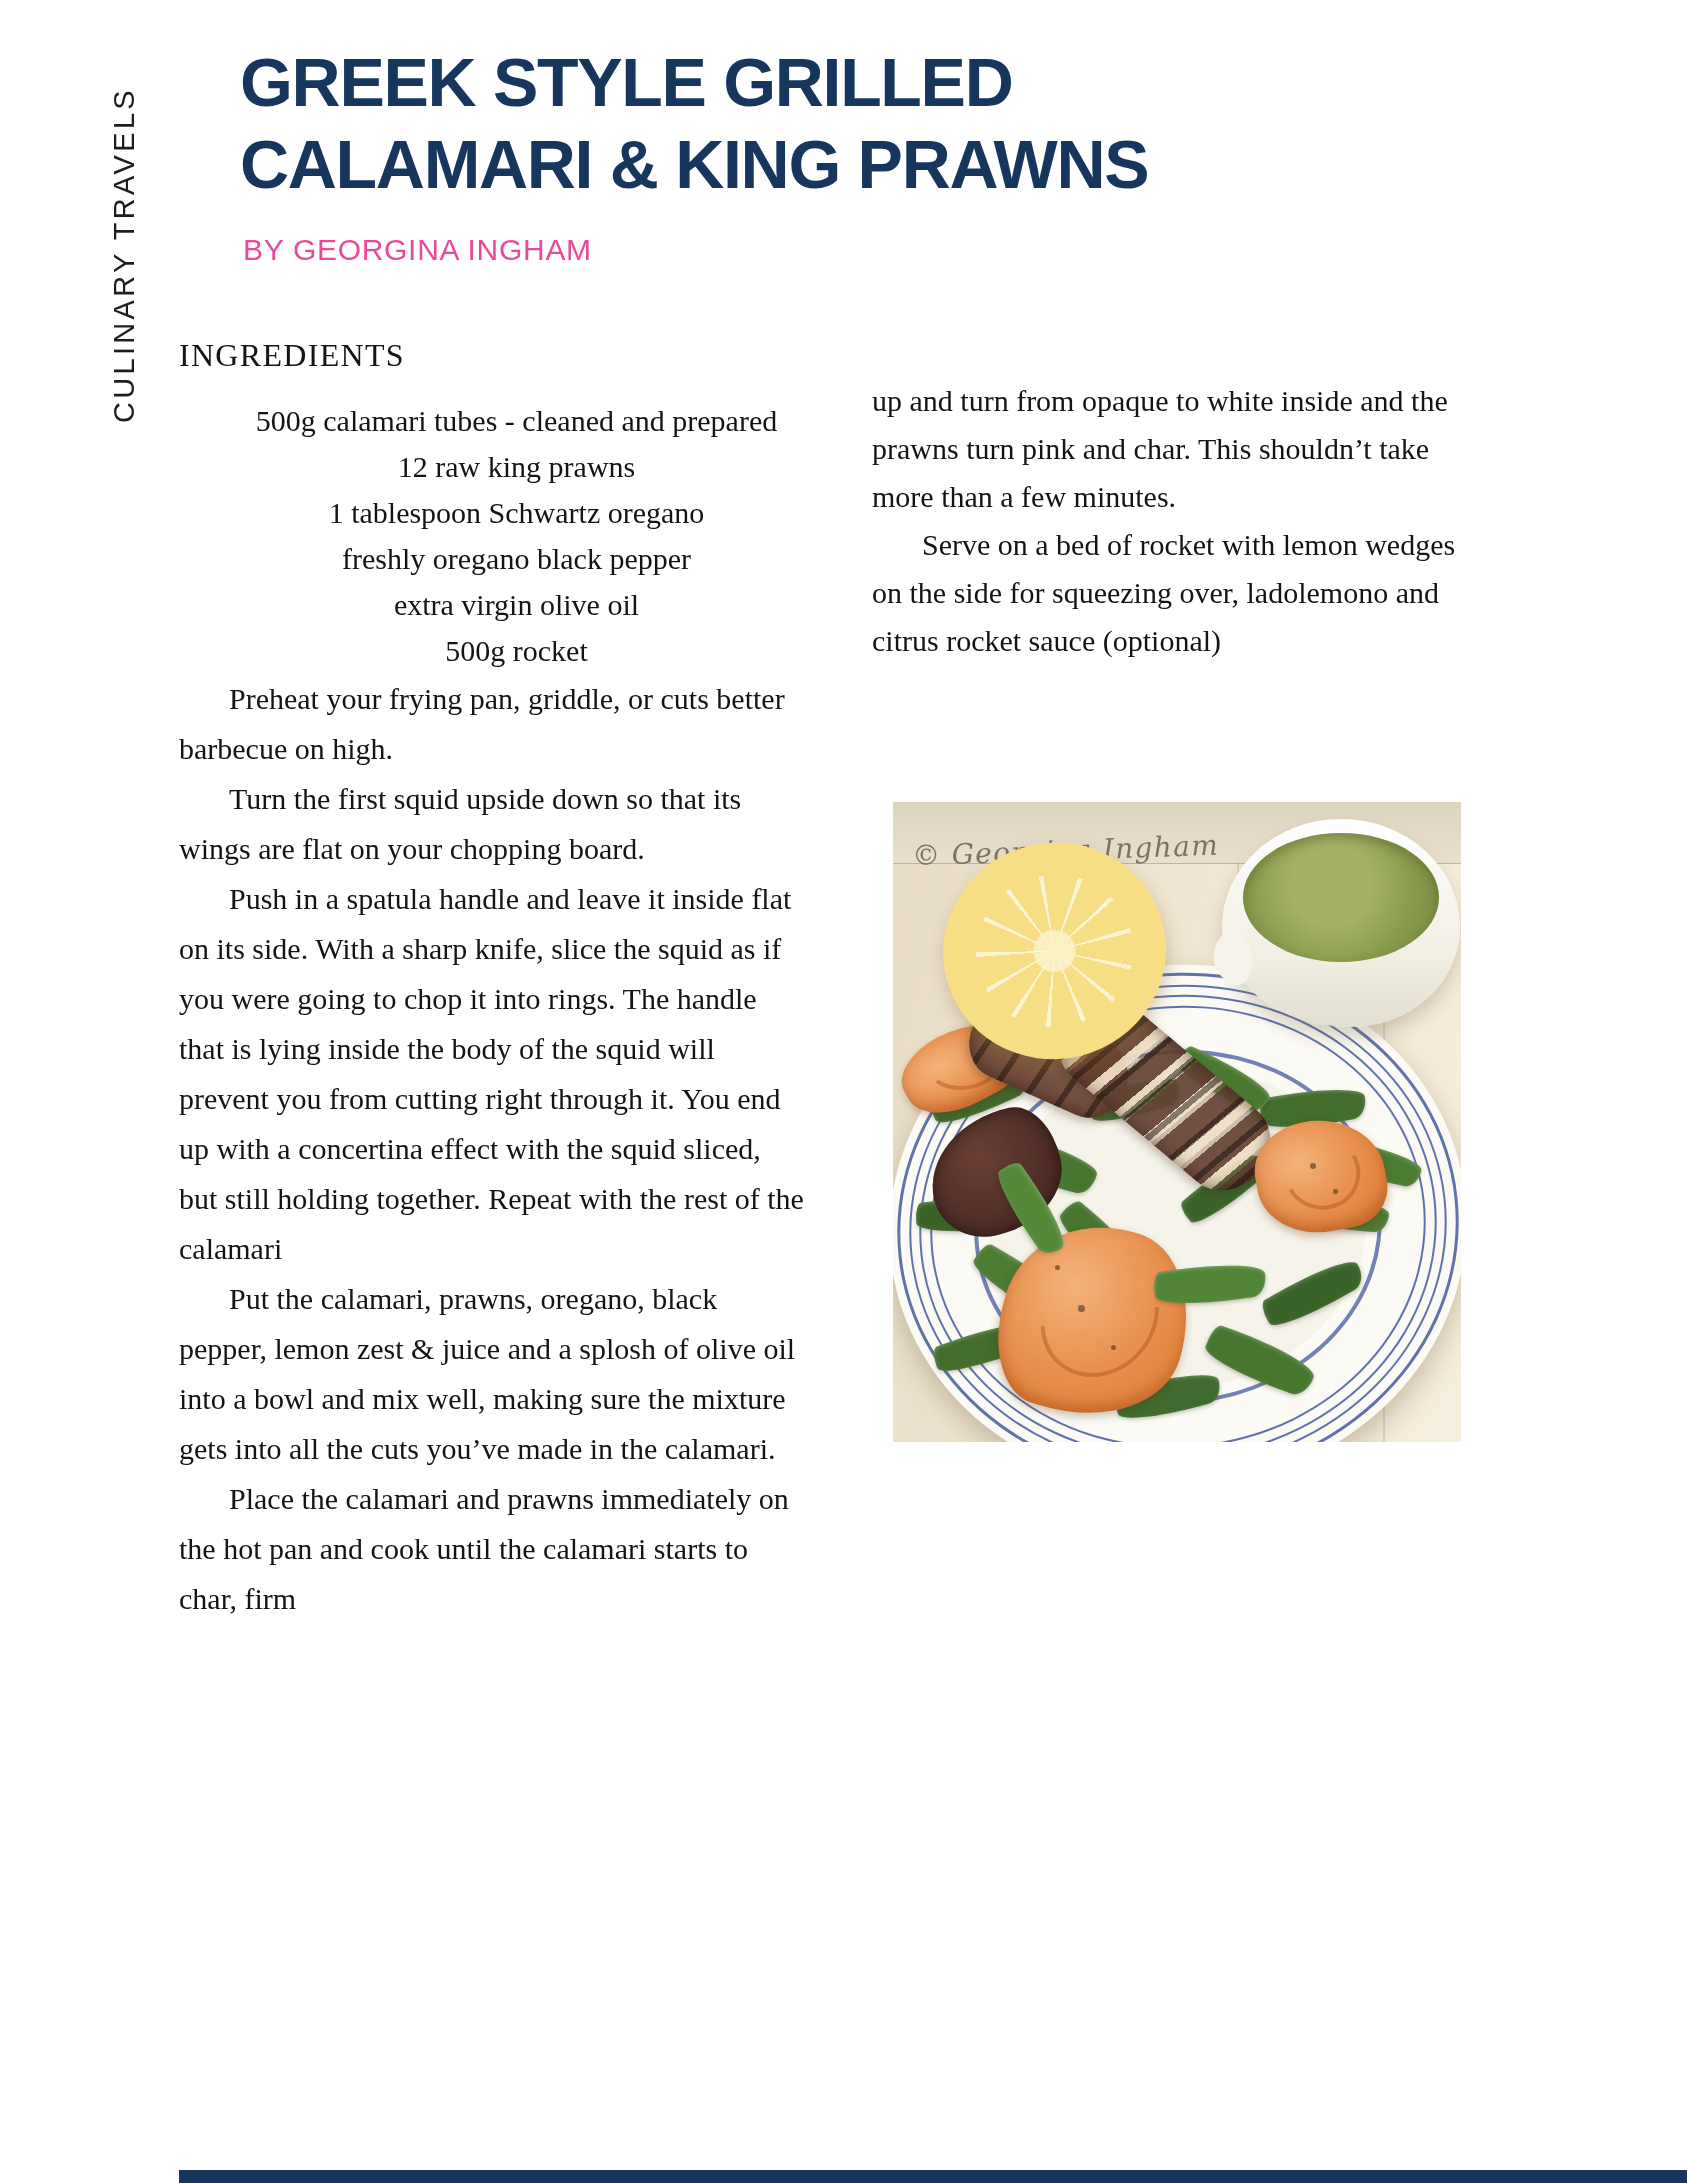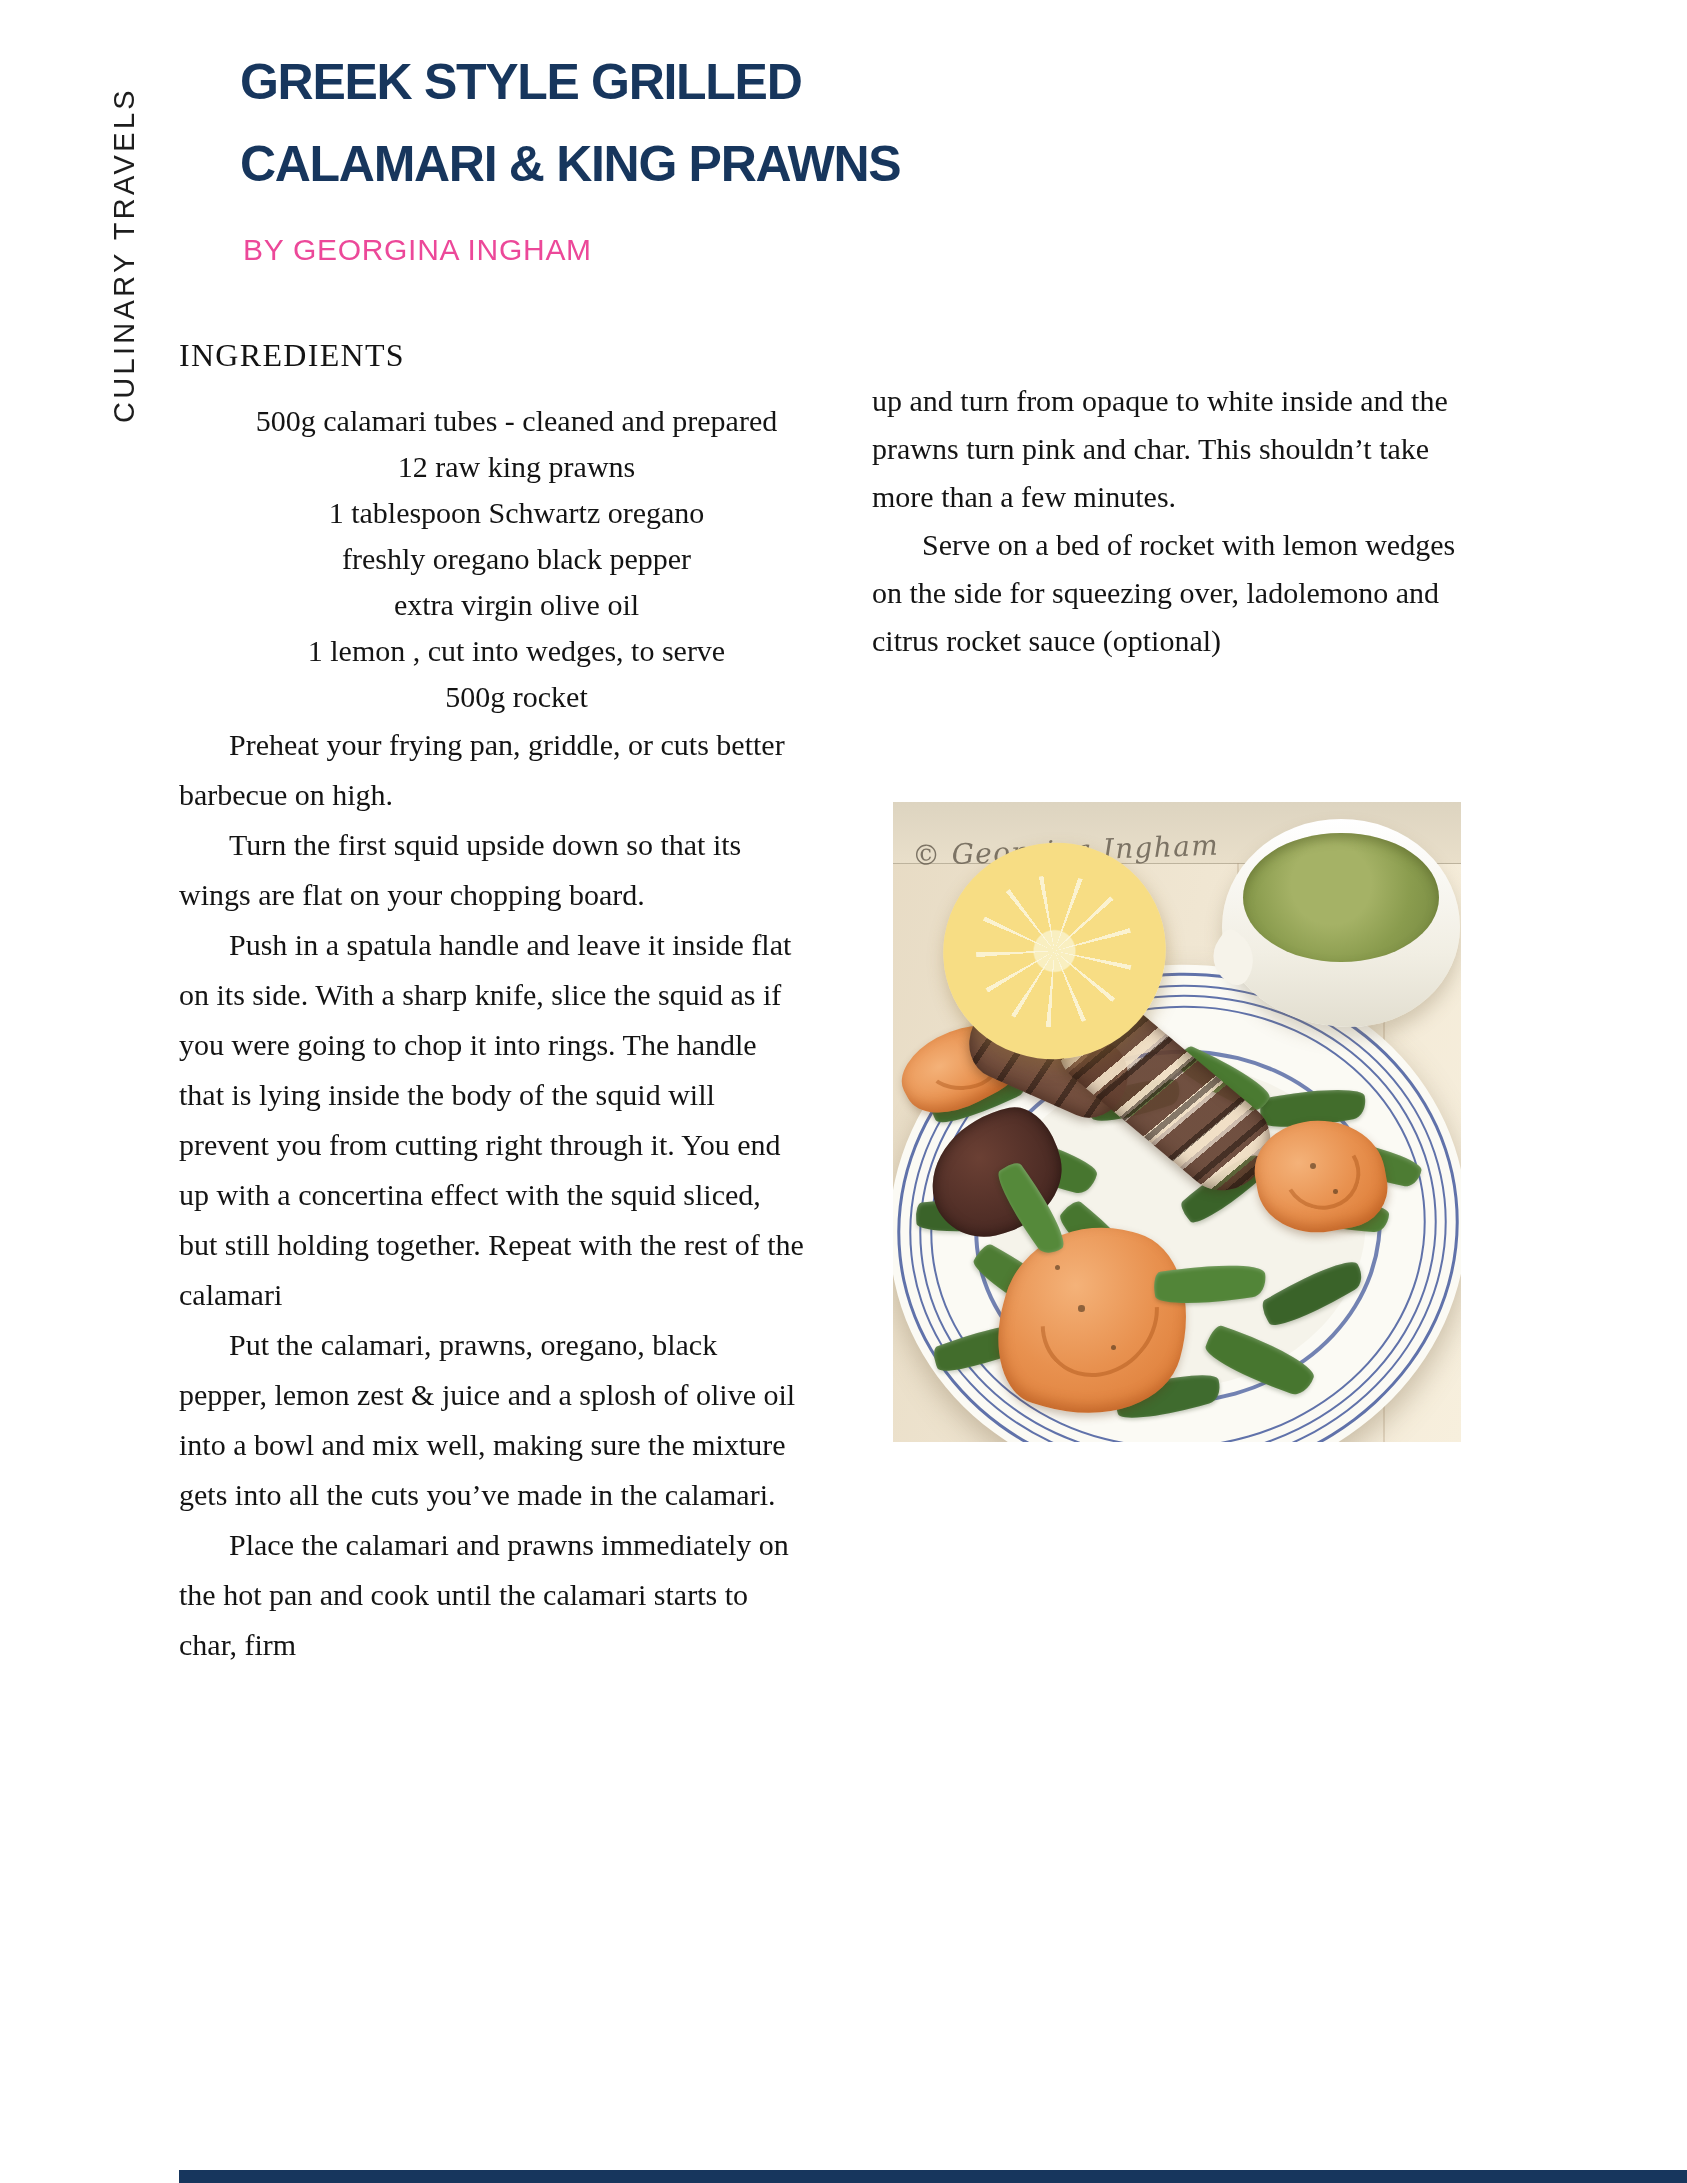--- a/index.html
+++ b/index.html
@@ -8,21 +8,21 @@
 
   
   .brand-vertical{position:absolute;left:124px;top:255px;
     transform:translate(-50%,-50%) rotate(-90deg);white-space:nowrap;
     font-family:"Liberation Sans","DejaVu Sans",sans-serif;
     font-size:29px;letter-spacing:3.3px;color:#1d1d1d;}
 
   
   .title{position:absolute;left:240px;top:41px;
     font-family:"Liberation Sans","DejaVu Sans",sans-serif;font-weight:bold;
-    font-size:50px;line-height:82px;letter-spacing:-1.3px;color:#17365d;}
+    font-size:68px;line-height:82px;letter-spacing:-1.3px;color:#17365d;}
   .byline{position:absolute;left:243px;top:233px;
     font-family:"Liberation Sans","DejaVu Sans",sans-serif;
     font-size:30px;letter-spacing:0.7px;color:#ec4899;}
 
   
   .col{position:absolute;font-size:30px;}
   .col-left{left:179px;top:331px;width:625px;}
   .col-right{left:872px;top:377px;width:599px;}
   .sec-heading{font-size:32px;font-weight:normal;letter-spacing:1.3px;margin:0;line-height:48px;}
   .ing-heading{margin-bottom:18.5px;}
@@ -113,21 +113,20 @@
   <div class="byline">BY GEORGINA INGHAM</div>
 
   <div class="col col-left">
     <h2 class="sec-heading ing-heading">INGREDIENTS</h2>
     <div class="ingredients">
       <p>500g calamari tubes - cleaned and prepared</p>
       <p>12 raw king prawns</p>
       <p>1 tablespoon Schwartz oregano</p>
       <p>freshly oregano black pepper</p>
       <p>extra virgin olive oil</p>
-      <p>1 lemon , cut into wedges, to serve</p>
       <p>500g rocket</p>
     </div>
     <div class="directions">
       <p>Preheat your frying pan, griddle, or cuts better barbecue on high.</p>
       <p>Turn the first squid upside down so that its wings are flat on your chopping board.</p>
       <p>Push in a spatula handle and leave it inside flat on its side. With a sharp knife, slice the squid as if you were going to chop it into rings. The handle that is lying inside the body of the squid will prevent you from cutting right through it. You end up with a concertina effect with the squid sliced, but still holding together. Repeat with the rest of the calamari</p>
       <p>Put the calamari, prawns, oregano, black pepper, lemon zest &amp; juice and a splosh of olive oil into a bowl and mix well, making sure the mixture gets into all the cuts you’ve made in the calamari.</p>
       <p>Place the calamari and prawns immediately on the hot pan and cook until the calamari starts to char, firm</p>
     </div>
   </div>

